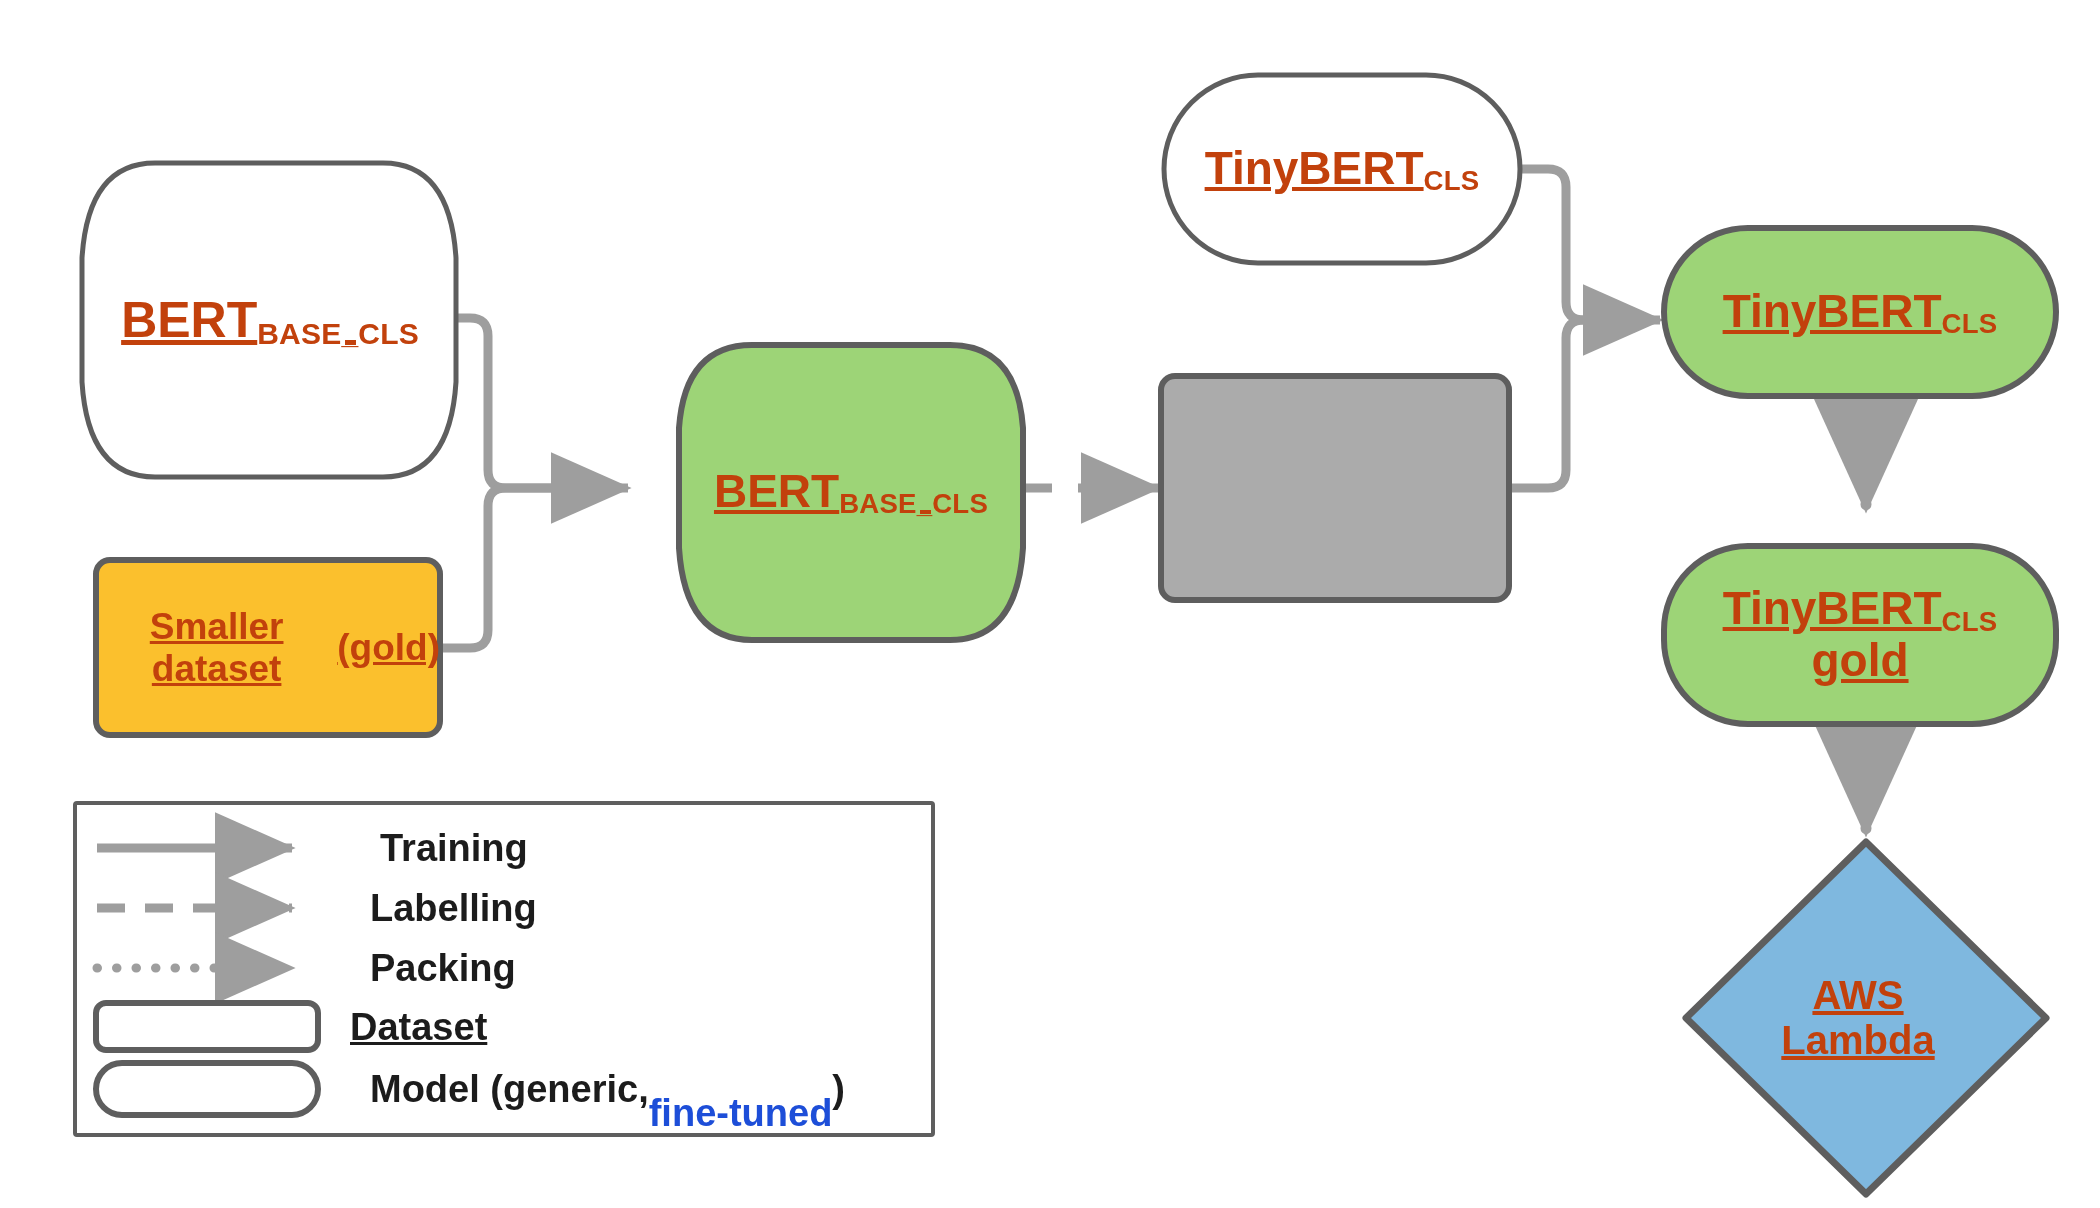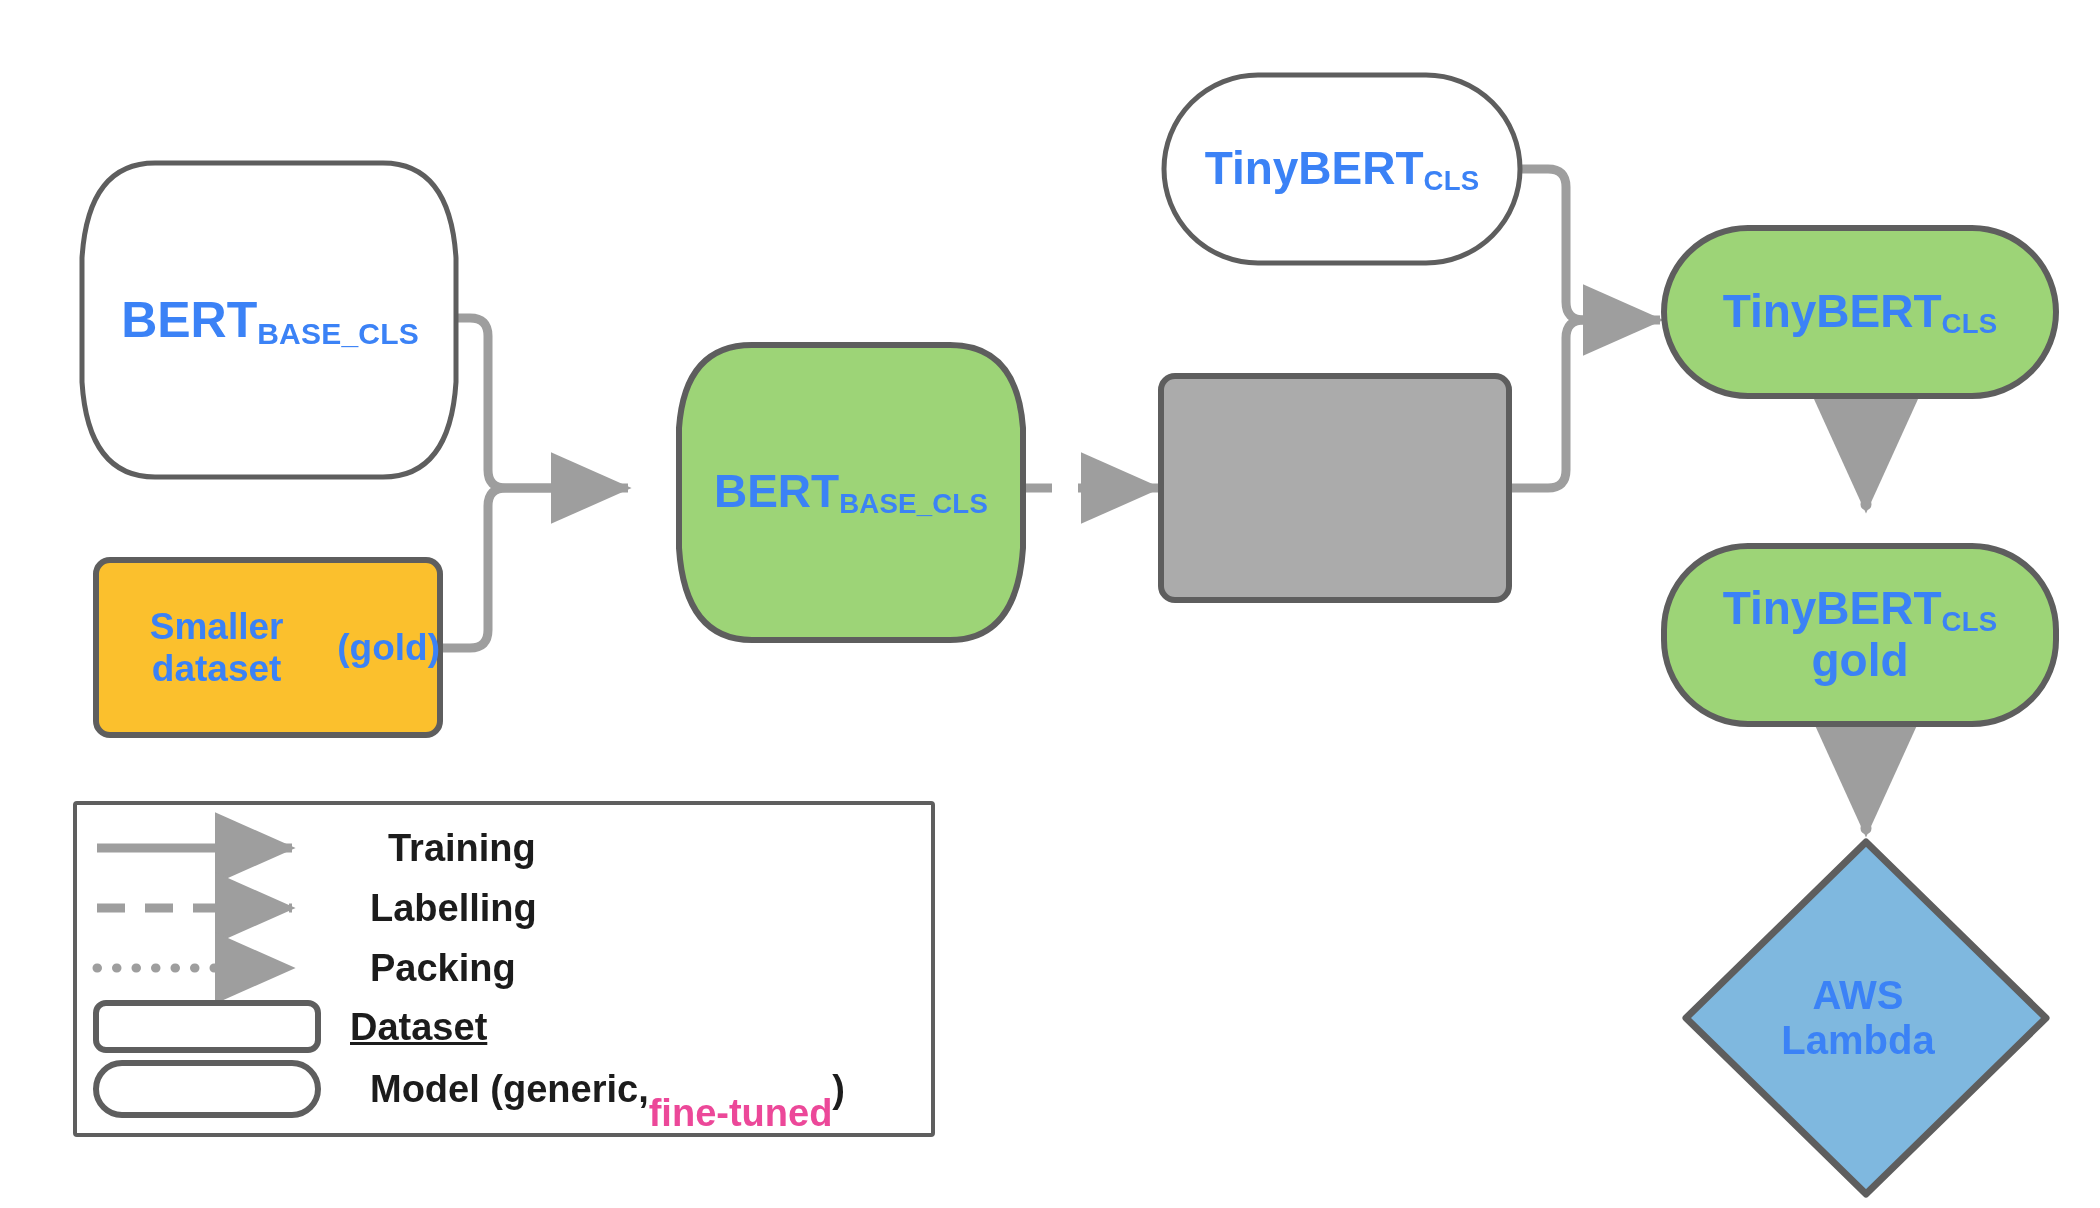--- a/index.html
+++ b/index.html
@@ -7,41 +7,42 @@
     width:2100px;height:1208px;
     font-family:"Liberation Sans","DejaVu Sans",sans-serif;
     overflow:hidden;position:relative;
   }
   #stage{position:absolute;inset:0;width:2100px;height:1208px;}
   svg.layer{position:absolute;left:0;top:0;width:2100px;height:1208px;}
   .node-label{
     position:absolute;
     display:flex;align-items:center;justify-content:center;
     text-align:center;
-    color:#3b82f6;
+    color:#c2410c;
     font-weight:bold;
     pointer-events:none;
     line-height:1.12;
+    text-decoration:underline;
   }
   .node-label .sub{
     font-size:0.60em;
     vertical-align:baseline;
     position:relative;
     top:0.22em;
     letter-spacing:0.2px;
   }
   .legend-text{
     position:absolute;
     color:#1c1c1c;
     font-weight:bold;
     font-size:38px;
     white-space:nowrap;
     display:flex;align-items:center;
   }
-  .fine-tuned{color:#ec4899;margin-top:48px;}
+  .fine-tuned{color:#1d4ed8;margin-top:48px;}
 </style>
 </head>
 <body>
 
 <div id="stage">
 
   <svg class="layer" viewBox="0 0 2100 1208">
     <defs>
       <marker id="arrowSolid" markerWidth="10" markerHeight="10" refX="8.6" refY="4" orient="auto" markerUnits="strokeWidth">
         <path d="M0,0 L9,4 L0,8 z" fill="#9e9e9e"></path>
@@ -131,21 +132,21 @@
   <div class="node-label" style="left:1664px;top:546px;width:392px;height:178px;font-size:46px;flex-direction:column;">
     <span><span>TinyBERT</span><span class="sub">CLS</span></span>
     <span>gold</span>
   </div>
 
   <div class="node-label" style="left:1698px;top:950px;width:320px;height:136px;font-size:40px;flex-direction:column;">
     <span>AWS</span>
     <span>Lambda</span>
   </div>
 
-  <div class="legend-text" style="left:388px;top:824px;height:48px;align-items:center;">
+  <div class="legend-text" style="left:380px;top:824px;height:48px;align-items:center;">
     <span>Training</span>
   </div>
   <div class="legend-text" style="left:370px;top:884px;height:48px;">
     <span>Labelling</span>
   </div>
   <div class="legend-text" style="left:370px;top:944px;height:48px;">
     <span>Packing</span>
   </div>
   <div class="legend-text" style="left:350px;top:1003px;height:48px;text-decoration:underline;">
     <span>Dataset</span>

